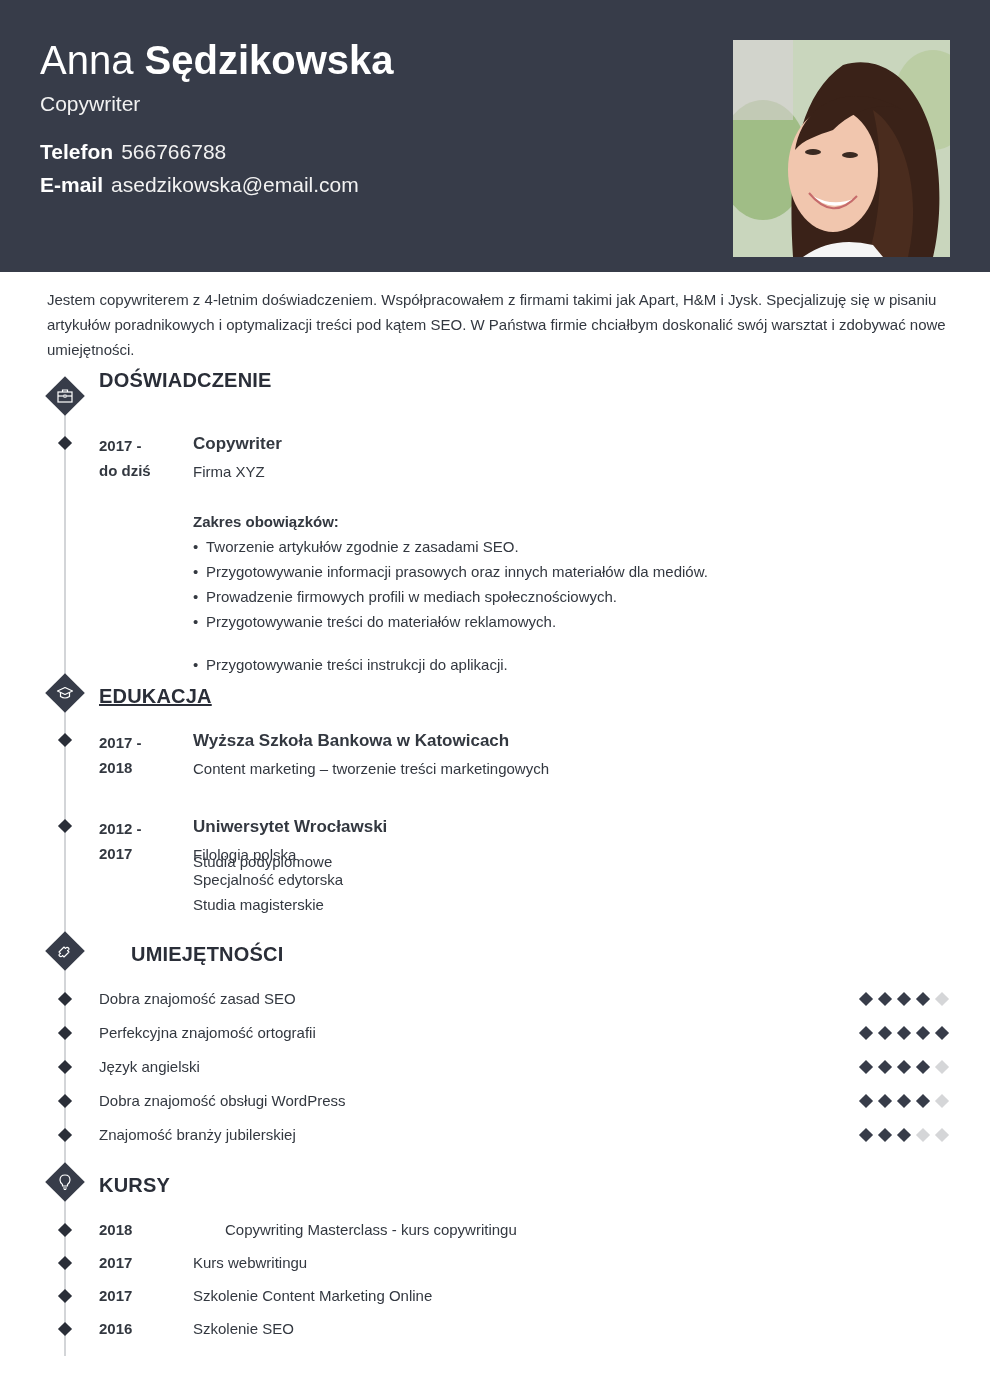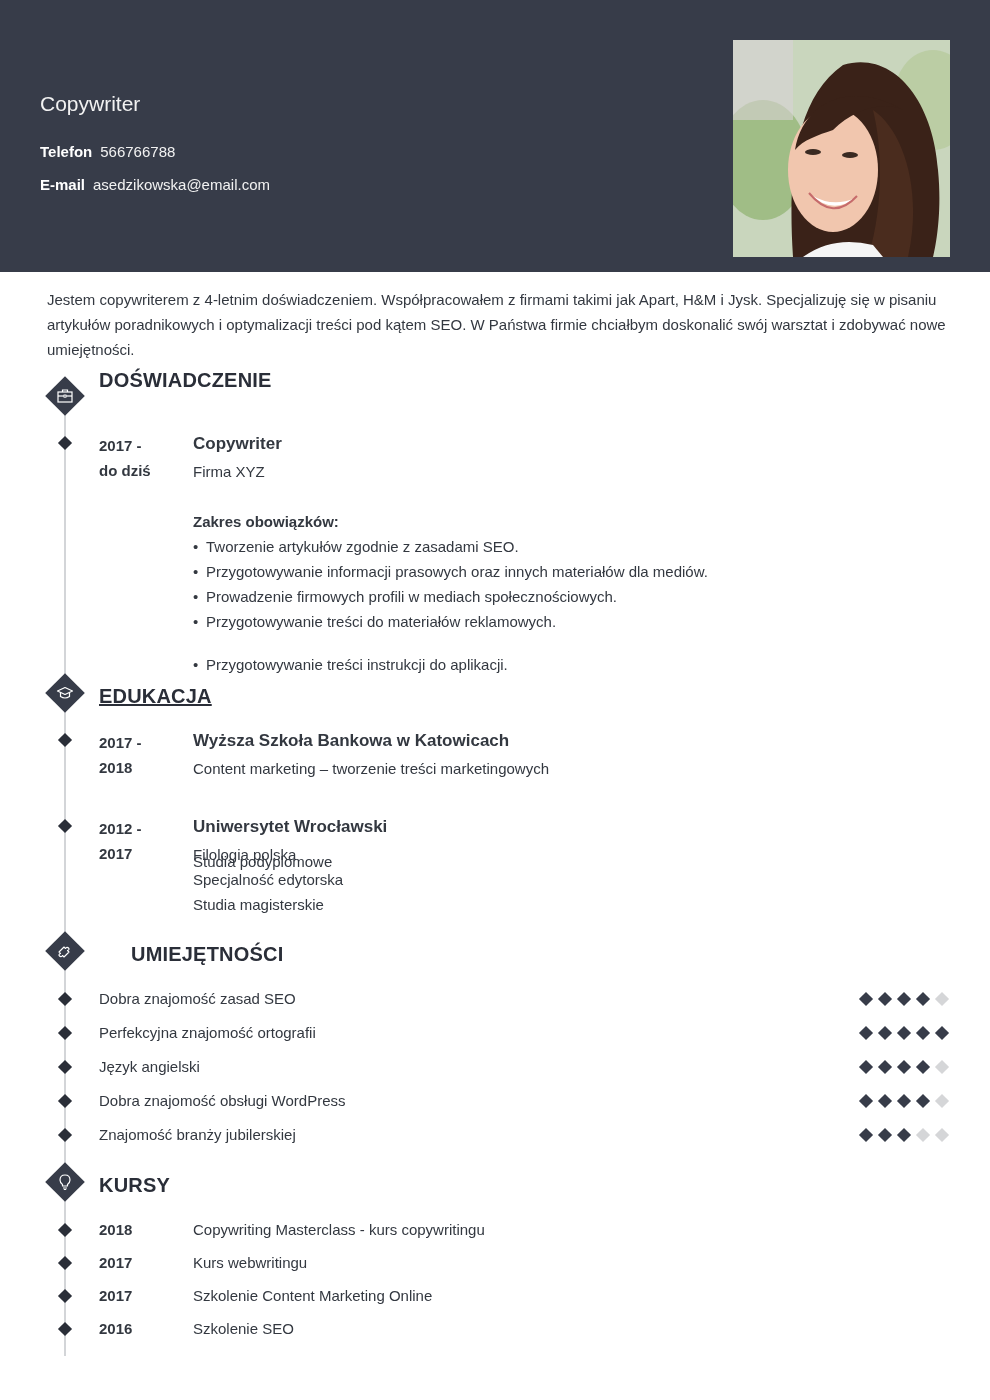--- a/index.html
+++ b/index.html
@@ -3,21 +3,21 @@
 <meta charset="utf-8">
 <style>
   * { box-sizing: border-box; margin: 0; padding: 0; }
   html, body { width: 990px; height: 1400px; background: #ffffff; }
   body { font-family: "Liberation Sans", sans-serif; color: #333840; position: relative; overflow: hidden; }
 
   .header { position: absolute; left: 0; top: 0; width: 990px; height: 272px; background: #373c49; color: #ffffff; }
   .name { position: absolute; left: 40px; top: 36px; font-size: 40px; line-height: 48px; font-weight: normal; color: #fff; white-space: nowrap; }
   .name b { font-weight: bold; }
   .job-title { position: absolute; left: 40px; top: 91px; font-size: 21px; line-height: 26px; color: #f2f2f2; }
-  .contact { position: absolute; left: 40px; font-size: 15px; line-height: 18px; color: #f2f2f2; white-space: nowrap; }
+  .contact { position: absolute; left: 40px; font-size: 21px; line-height: 18px; color: #f2f2f2; white-space: nowrap; }
   .contact .lbl { font-weight: bold; margin-right: 8px; color: #fff; }
   .contact.phone { top: 143px; }
   .contact.email { top: 176px; }
 
   .photo { position: absolute; left: 733px; top: 40px; width: 217px; height: 217px; overflow: hidden;
            background: linear-gradient(135deg, #cfd8c2 0%, #a9c48e 35%, #7fa864 60%, #d9ddd0 100%); }
 
   .summary { position: absolute; left: 47px; top: 287px; width: 905px; font-size: 15px; line-height: 25px; color: #333840; }
 
   .timeline-line { position: absolute; left: 64px; top: 396px; width: 2px; height: 960px; background: #d3d5d8; }
@@ -42,20 +42,21 @@
   .rating .r { position: absolute; top: 0; width: 10px; height: 10px; transform: rotate(45deg); background: #373c49; }
   .rating .r.off { background: #d5d6d8; }
 
   .course-year { position: absolute; left: 99px; font-size: 15px; line-height: 18px; font-weight: bold; color: #333840; }
   .course-name { position: absolute; left: 193px; font-size: 15px; line-height: 18px; color: #333840; white-space: nowrap; }
 </style>
 </head>
 <body>
 
 <div class="header">
+  <div class="name"><span>Anna</span> <b>Sędzikowska</b></div>
   <div class="job-title">Copywriter</div>
   <div class="contact phone">
     <span class="lbl">Telefon</span><span>566766788</span>
   </div>
   <div class="contact email">
     <span class="lbl">E-mail</span><span>asedzikowska@email.com</span>
   </div>
   <div class="photo">
     <svg width="217" height="217" viewBox="0 0 217 217">
       <rect x="0" y="0" width="217" height="217" fill="#c9d6bd"></rect>
@@ -188,21 +189,21 @@
   <div class="dia"></div>
   <svg viewBox="0 0 20 20">
     <path d="M10 3 Q15 3 15 8 Q15 10.5 12.5 12.5 L12.5 14 L7.5 14 L7.5 12.5 Q5 10.5 5 8 Q5 3 10 3 Z" fill="none" stroke="#fff" stroke-width="1.2" stroke-linejoin="round"></path>
     <path d="M8 16 H12 M8.8 17.5 H11.2" stroke="#fff" stroke-width="1.1"></path>
   </svg>
 </div>
 <div class="sec-title" style="top:1173px;">KURSY</div>
 
 <div class="bullet" style="top:1225px;"></div>
 <div class="course-year" style="top:1221px;">2018</div>
-<div class="course-name" style="top:1221px;">Copywriting Masterclass - kurs copywritingu</div>
+<div class="course-name" style="top:1221px;margin-left:32px;">Copywriting Masterclass - kurs copywritingu</div>
 
 <div class="bullet" style="top:1258px;"></div>
 <div class="course-year" style="top:1254px;">2017</div>
 <div class="course-name" style="top:1254px;">Kurs webwritingu</div>
 
 <div class="bullet" style="top:1291px;"></div>
 <div class="course-year" style="top:1287px;">2017</div>
 <div class="course-name" style="top:1287px;">Szkolenie Content Marketing Online</div>
 
 <div class="bullet" style="top:1324px;"></div>

